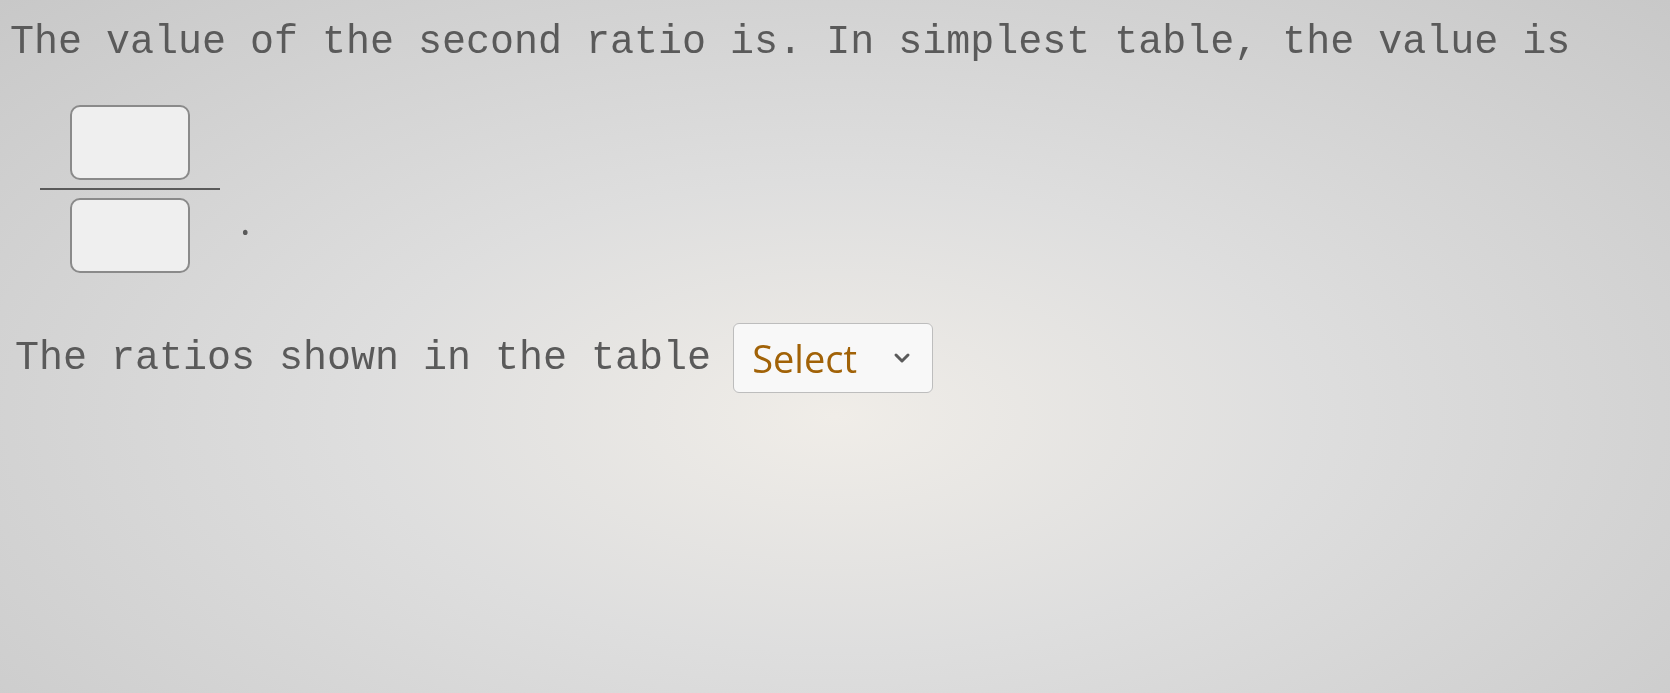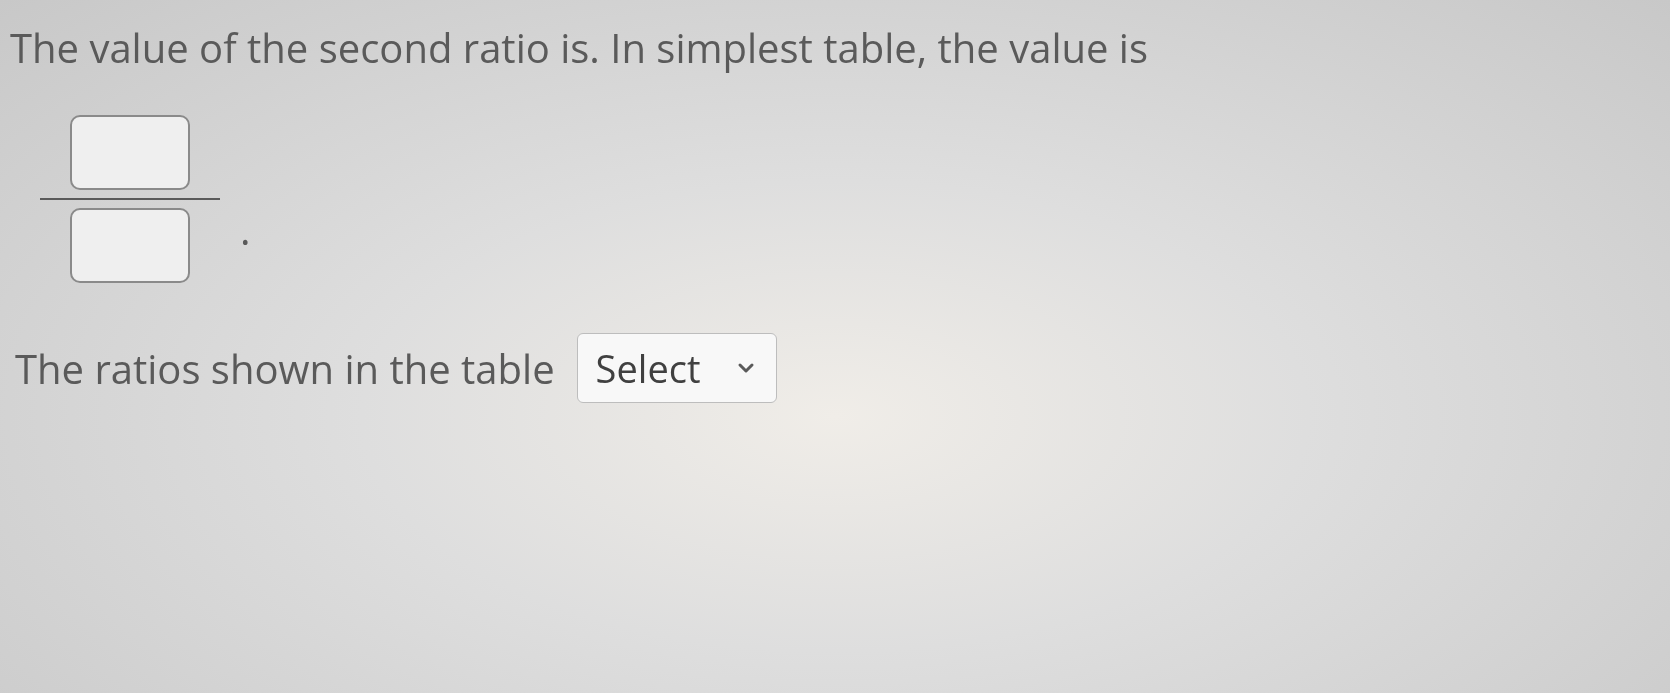--- a/index.html
+++ b/index.html
@@ -19,20 +19,21 @@
       overflow: hidden;
     }
     .line1 {
       display: flex;
       align-items: center;
       flex-wrap: nowrap;
       margin-bottom: 40px;
     }
     .text-segment {
       white-space: nowrap;
+      font-family: Liberation Mono, monospace;
     }
     .fraction {
       display: inline-flex;
       flex-direction: column;
       align-items: center;
       margin: 0 18px;
       vertical-align: middle;
     }
     .fraction-line {
       width: 170px;
@@ -92,21 +93,21 @@
       border-radius: 6px;
       background: #f8f8f8;
       padding: 8px 18px;
       margin: 0 22px;
       cursor: pointer;
       min-width: 200px;
       justify-content: space-between;
     }
     .select-label {
       font-size: 38px;
-      color: #404040;
+      color: #a16207;
     }
     .chevron {
       margin-left: 28px;
       display: inline-flex;
       align-items: center;
     }
     .chevron svg {
       width: 24px;
       height: 24px;
     }

